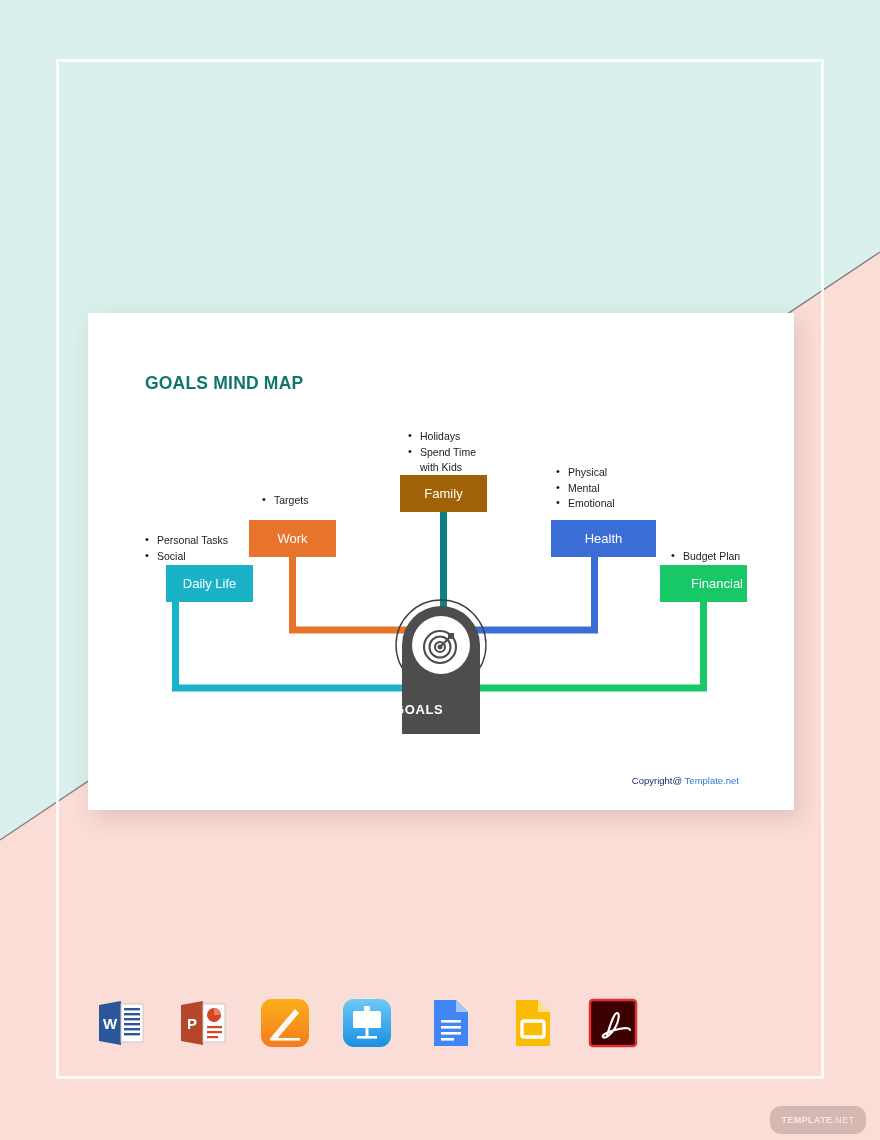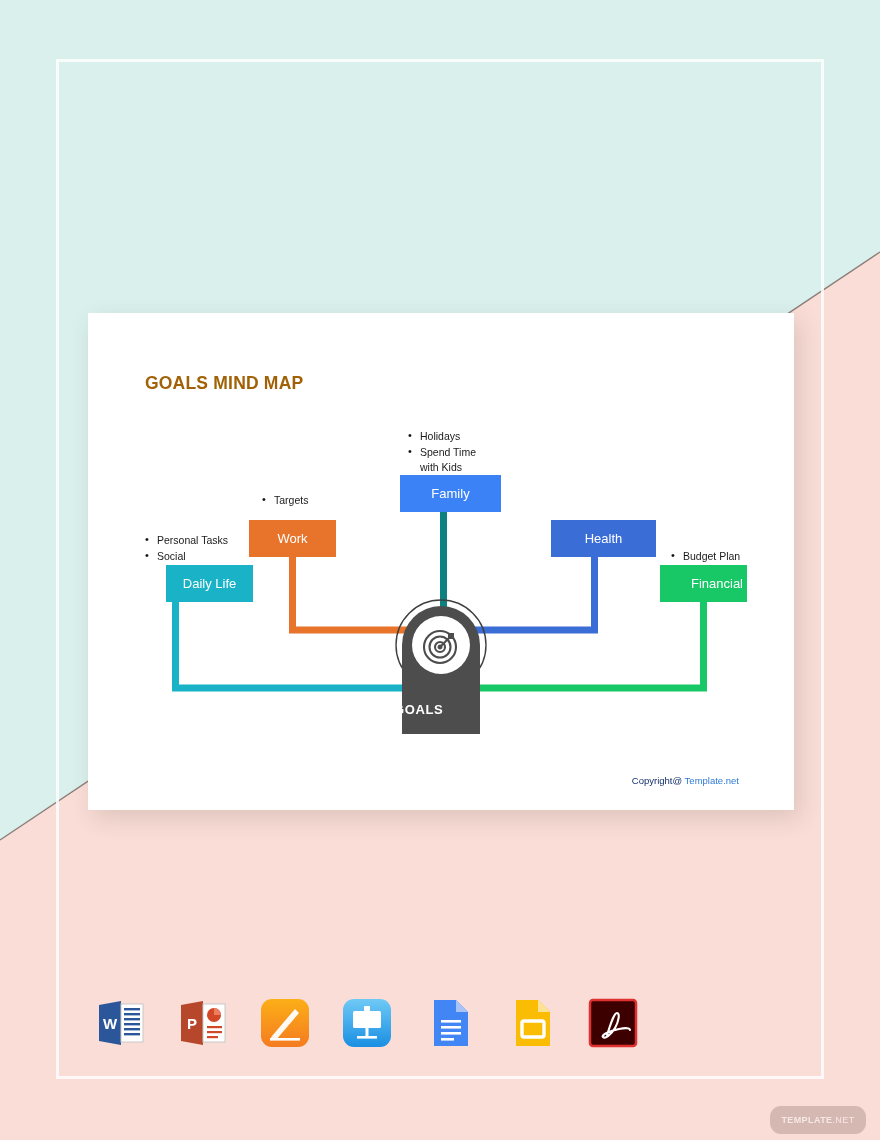--- a/index.html
+++ b/index.html
@@ -59,21 +59,21 @@
     box-shadow: 6px 8px 22px rgba(90,60,55,0.16);
   }
 
   #slide-title {
     position: absolute;
     left: 57px;
     top: 60px;
     font-size: 17.5px;
     font-weight: bold;
     letter-spacing: 0.2px;
-    color: #a16207;
+    color: #0f766e;
   }
 
   
   #map {
     position: absolute;
     left: 0;
     top: 0;
     width: 706px;
     height: 497px;
   }
@@ -87,21 +87,21 @@
     color: #ffffff;
     font-size: 13px;
     font-weight: normal;
     box-sizing: border-box;
     z-index: 4;
   }
   .node span { pointer-events: none; }
 
   #node-daily   { left: 44px;  top: 252px; width: 87px; height: 37px; background: #19b2c6; margin-left: 34px; }
   #node-work    { left: 161px; top: 207px; width: 87px; height: 37px; background: #e8742c; }
-  #node-family  { left: 312px; top: 162px; width: 101px; height: 37px; background: #3b82f6; }
+  #node-family  { left: 312px; top: 162px; width: 87px; height: 37px; background: #a16207; }
   #node-health  { left: 463px; top: 207px; width: 105px; height: 37px; background: #3a6ed6; }
   #node-finance { left: 572px; top: 252px; width: 87px; height: 37px; background: #18c866; padding-left: 27px; }
 
   
   .bullets {
     position: absolute;
     font-size: 10.5px;
     line-height: 15.5px;
     color: #1a1a1a;
     z-index: 4;
@@ -252,20 +252,27 @@
         <li>Targets</li>
       </ul>
     </div>
     <div class="bullets" id="bul-family">
       <ul>
         <li>Holidays</li>
         <li>Spend Time
 with Kids</li>
       </ul>
     </div>
+    <div class="bullets" id="bul-health">
+      <ul>
+        <li>Physical</li>
+        <li>Mental</li>
+        <li>Emotional</li>
+      </ul>
+    </div>
     <div class="bullets" id="bul-finance">
       <ul>
         <li>Budget Plan</li>
       </ul>
     </div>
 
     <div id="hub">
       <svg width="94" height="144" viewBox="0 0 94 144">
 
         <circle cx="47" cy="47" r="45" fill="none" stroke="#3f3f3f" stroke-width="1.4"></circle>

